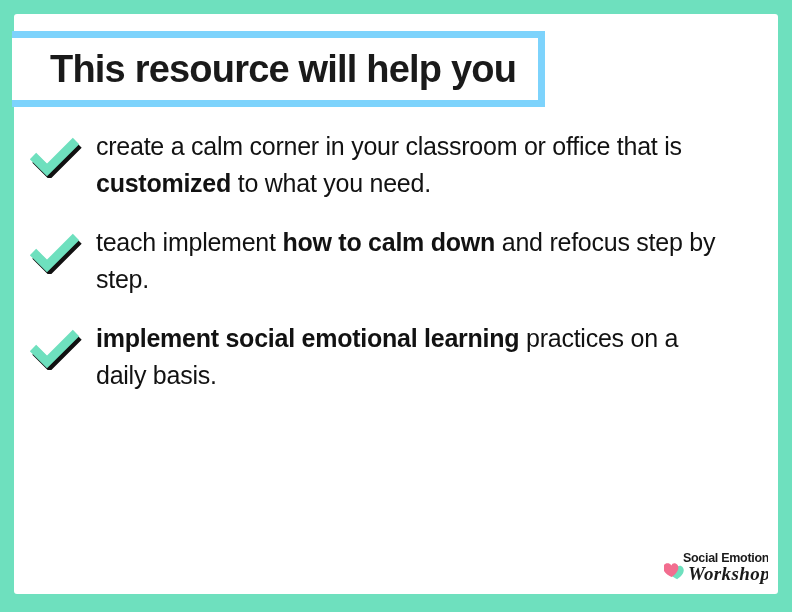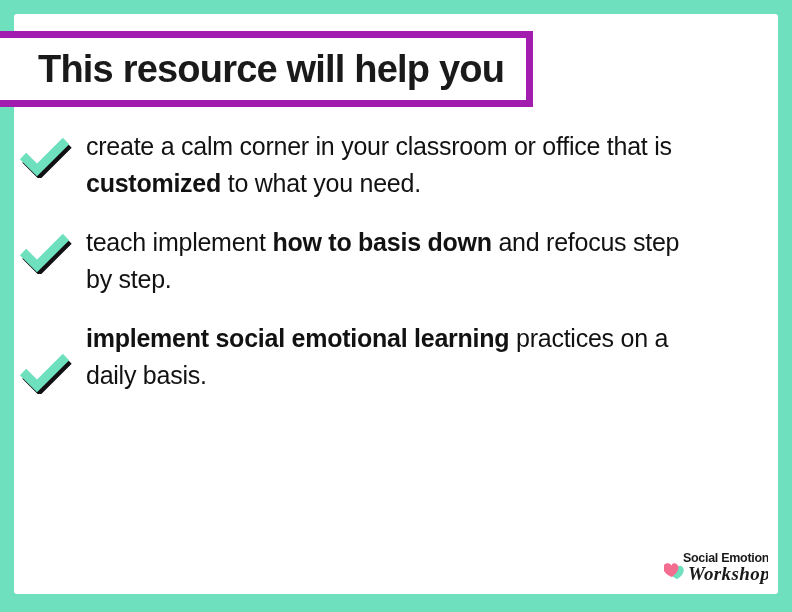--- a/index.html
+++ b/index.html
@@ -29,25 +29,25 @@
     width: 764px;
     height: 580px;
     background: #ffffff;
     border-radius: 3px;
     box-sizing: border-box;
   }
 
   
   .title-band {
     position: absolute;
-    left: 0px;
+    left: 12px;
     top: 31px;
     width: 533px;
     height: 76px;
-    background: #a21caf;
+    background: #7dd3fc;
     box-sizing: border-box;
     z-index: 3;
   }
   .title-band-inner {
     position: absolute;
     left: 0px;
     top: 7px;
     right: 7px;
     bottom: 7px;
     background: #ffffff;
@@ -63,33 +63,32 @@
     font-weight: bold;
     letter-spacing: -0.8px;
     color: #1a1a1a;
     line-height: 1;
     white-space: nowrap;
   }
 
   
   .bullets {
     position: absolute;
-    left: 4px;
+    left: 14px;
     top: 128px;
     width: 760px;
     z-index: 2;
   }
   .bullet-row {
     display: flex;
     align-items: flex-start;
     margin-bottom: 22px;
   }
   .bullet-row:last-child {
     margin-bottom: 0;
-    align-items: flex-end;
   }
 
   .check-cell {
     flex: 0 0 auto;
     width: 82px;
     padding-top: 6px;
     display: flex;
     justify-content: center;
   }
   .check-icon {
@@ -155,21 +154,21 @@
 
 
     <div class="bullet-row">
       <div class="check-cell">
         <svg class="check-icon" viewBox="0 0 54 44" xmlns="http://www.w3.org/2000/svg">
           <path d="M5 22 L19 36 L48 7" fill="none" stroke="#111111" stroke-width="9" stroke-linecap="butt" stroke-linejoin="miter" transform="translate(2.5,3.5)"></path>
           <path d="M5 22 L19 36 L48 7" fill="none" stroke="#6ee0be" stroke-width="9" stroke-linecap="butt" stroke-linejoin="miter"></path>
         </svg>
       </div>
       <div class="bullet-text">
-        <span>teach implement </span><b>how to basis down</b><span> and refocus step by step.</span>
+        <span>teach implement </span><b>how to calm down</b><span> and refocus step by step.</span>
       </div>
     </div>
 
     <div class="bullet-row">
       <div class="check-cell">
         <svg class="check-icon" viewBox="0 0 54 44" xmlns="http://www.w3.org/2000/svg">
           <path d="M5 22 L19 36 L48 7" fill="none" stroke="#111111" stroke-width="9" stroke-linecap="butt" stroke-linejoin="miter" transform="translate(2.5,3.5)"></path>
           <path d="M5 22 L19 36 L48 7" fill="none" stroke="#6ee0be" stroke-width="9" stroke-linecap="butt" stroke-linejoin="miter"></path>
         </svg>
       </div>

